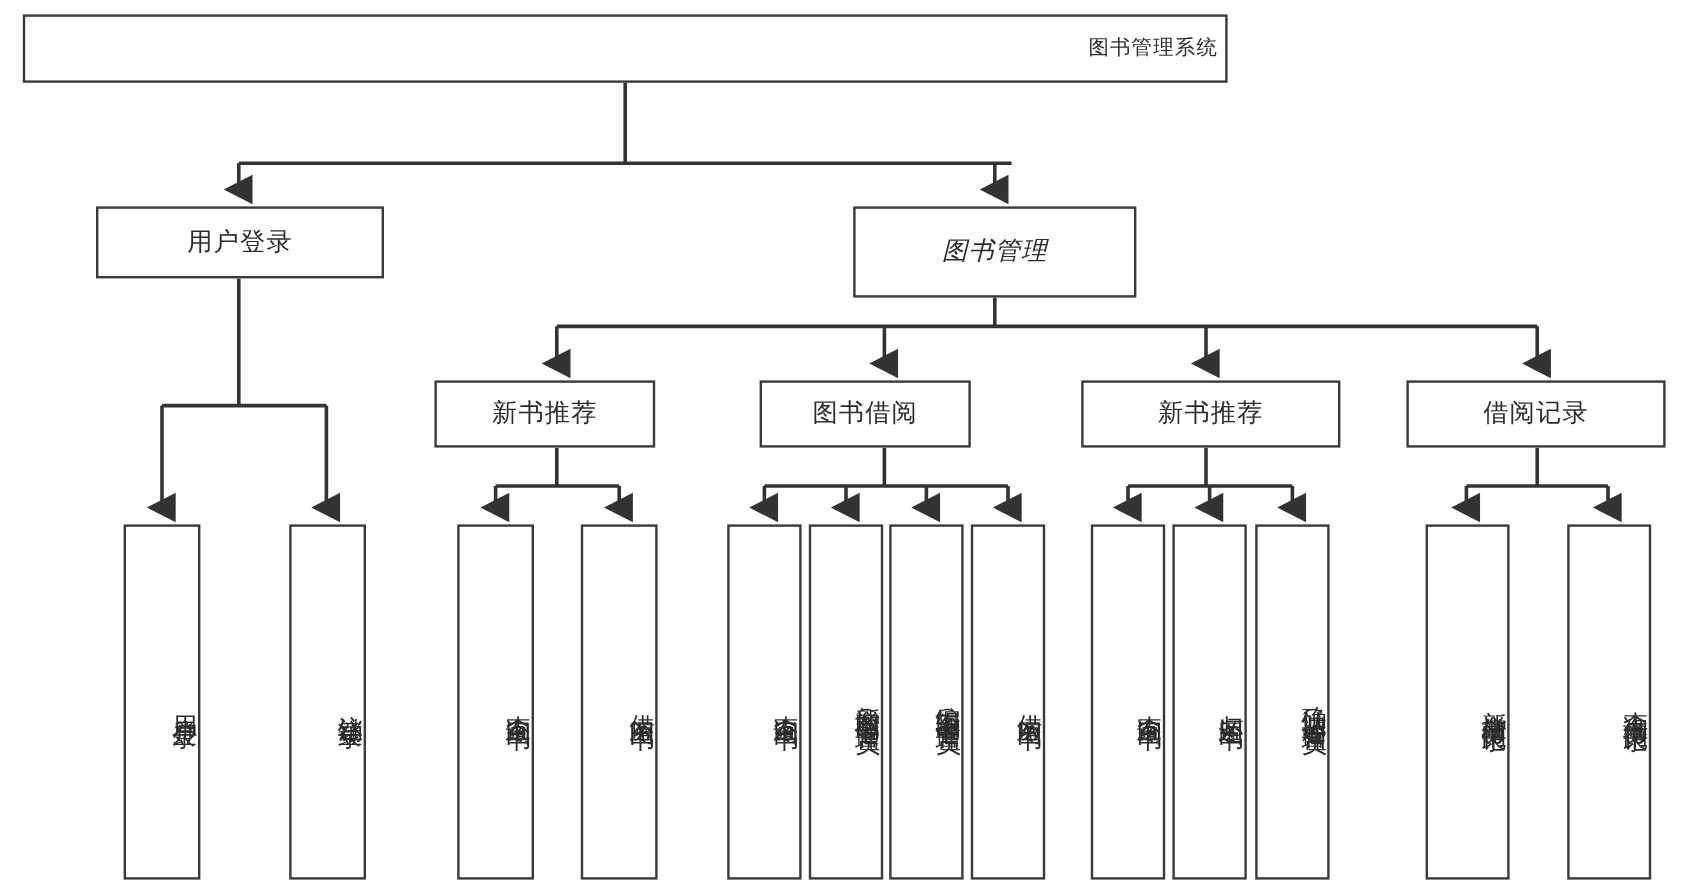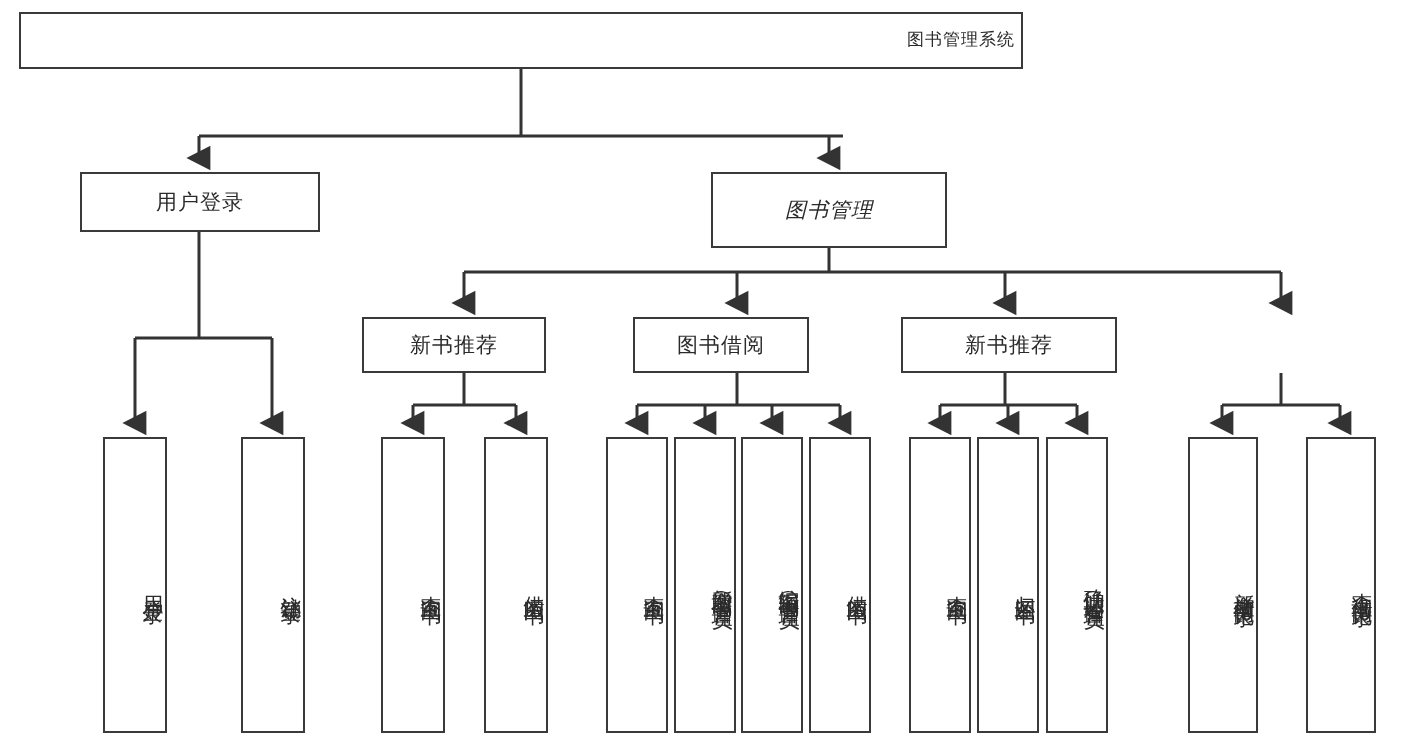--- a/index.html
+++ b/index.html
@@ -139,20 +139,23 @@
 
   <div class="node horiz" style="left:362px; top:317px; width:184px; height:56px;">
     <span>新书推荐</span>
   </div>
   <div class="node horiz" style="left:633px; top:317px; width:176px; height:56px;text-align:right;">
     <span>图书借阅</span>
   </div>
   <div class="node horiz" style="left:901px; top:317px; width:216px; height:56px;">
     <span>新书推荐</span>
   </div>
+  <div class="node horiz" style="left:1172px; top:317px; width:216px; height:56px;">
+    <span>借阅记录</span>
+  </div>
 
   <div class="node vert" style="left:103px; top:437px; width:64px; height:296px;">
     <span class="vlabel">用户登录</span>
   </div>
   <div class="node vert" style="left:241px; top:437px; width:64px; height:296px;">
     <span class="vlabel">注销登录</span>
   </div>
 
   <div class="node vert" style="left:381px; top:437px; width:64px; height:296px;">
     <span class="vlabel">查询图书</span>

